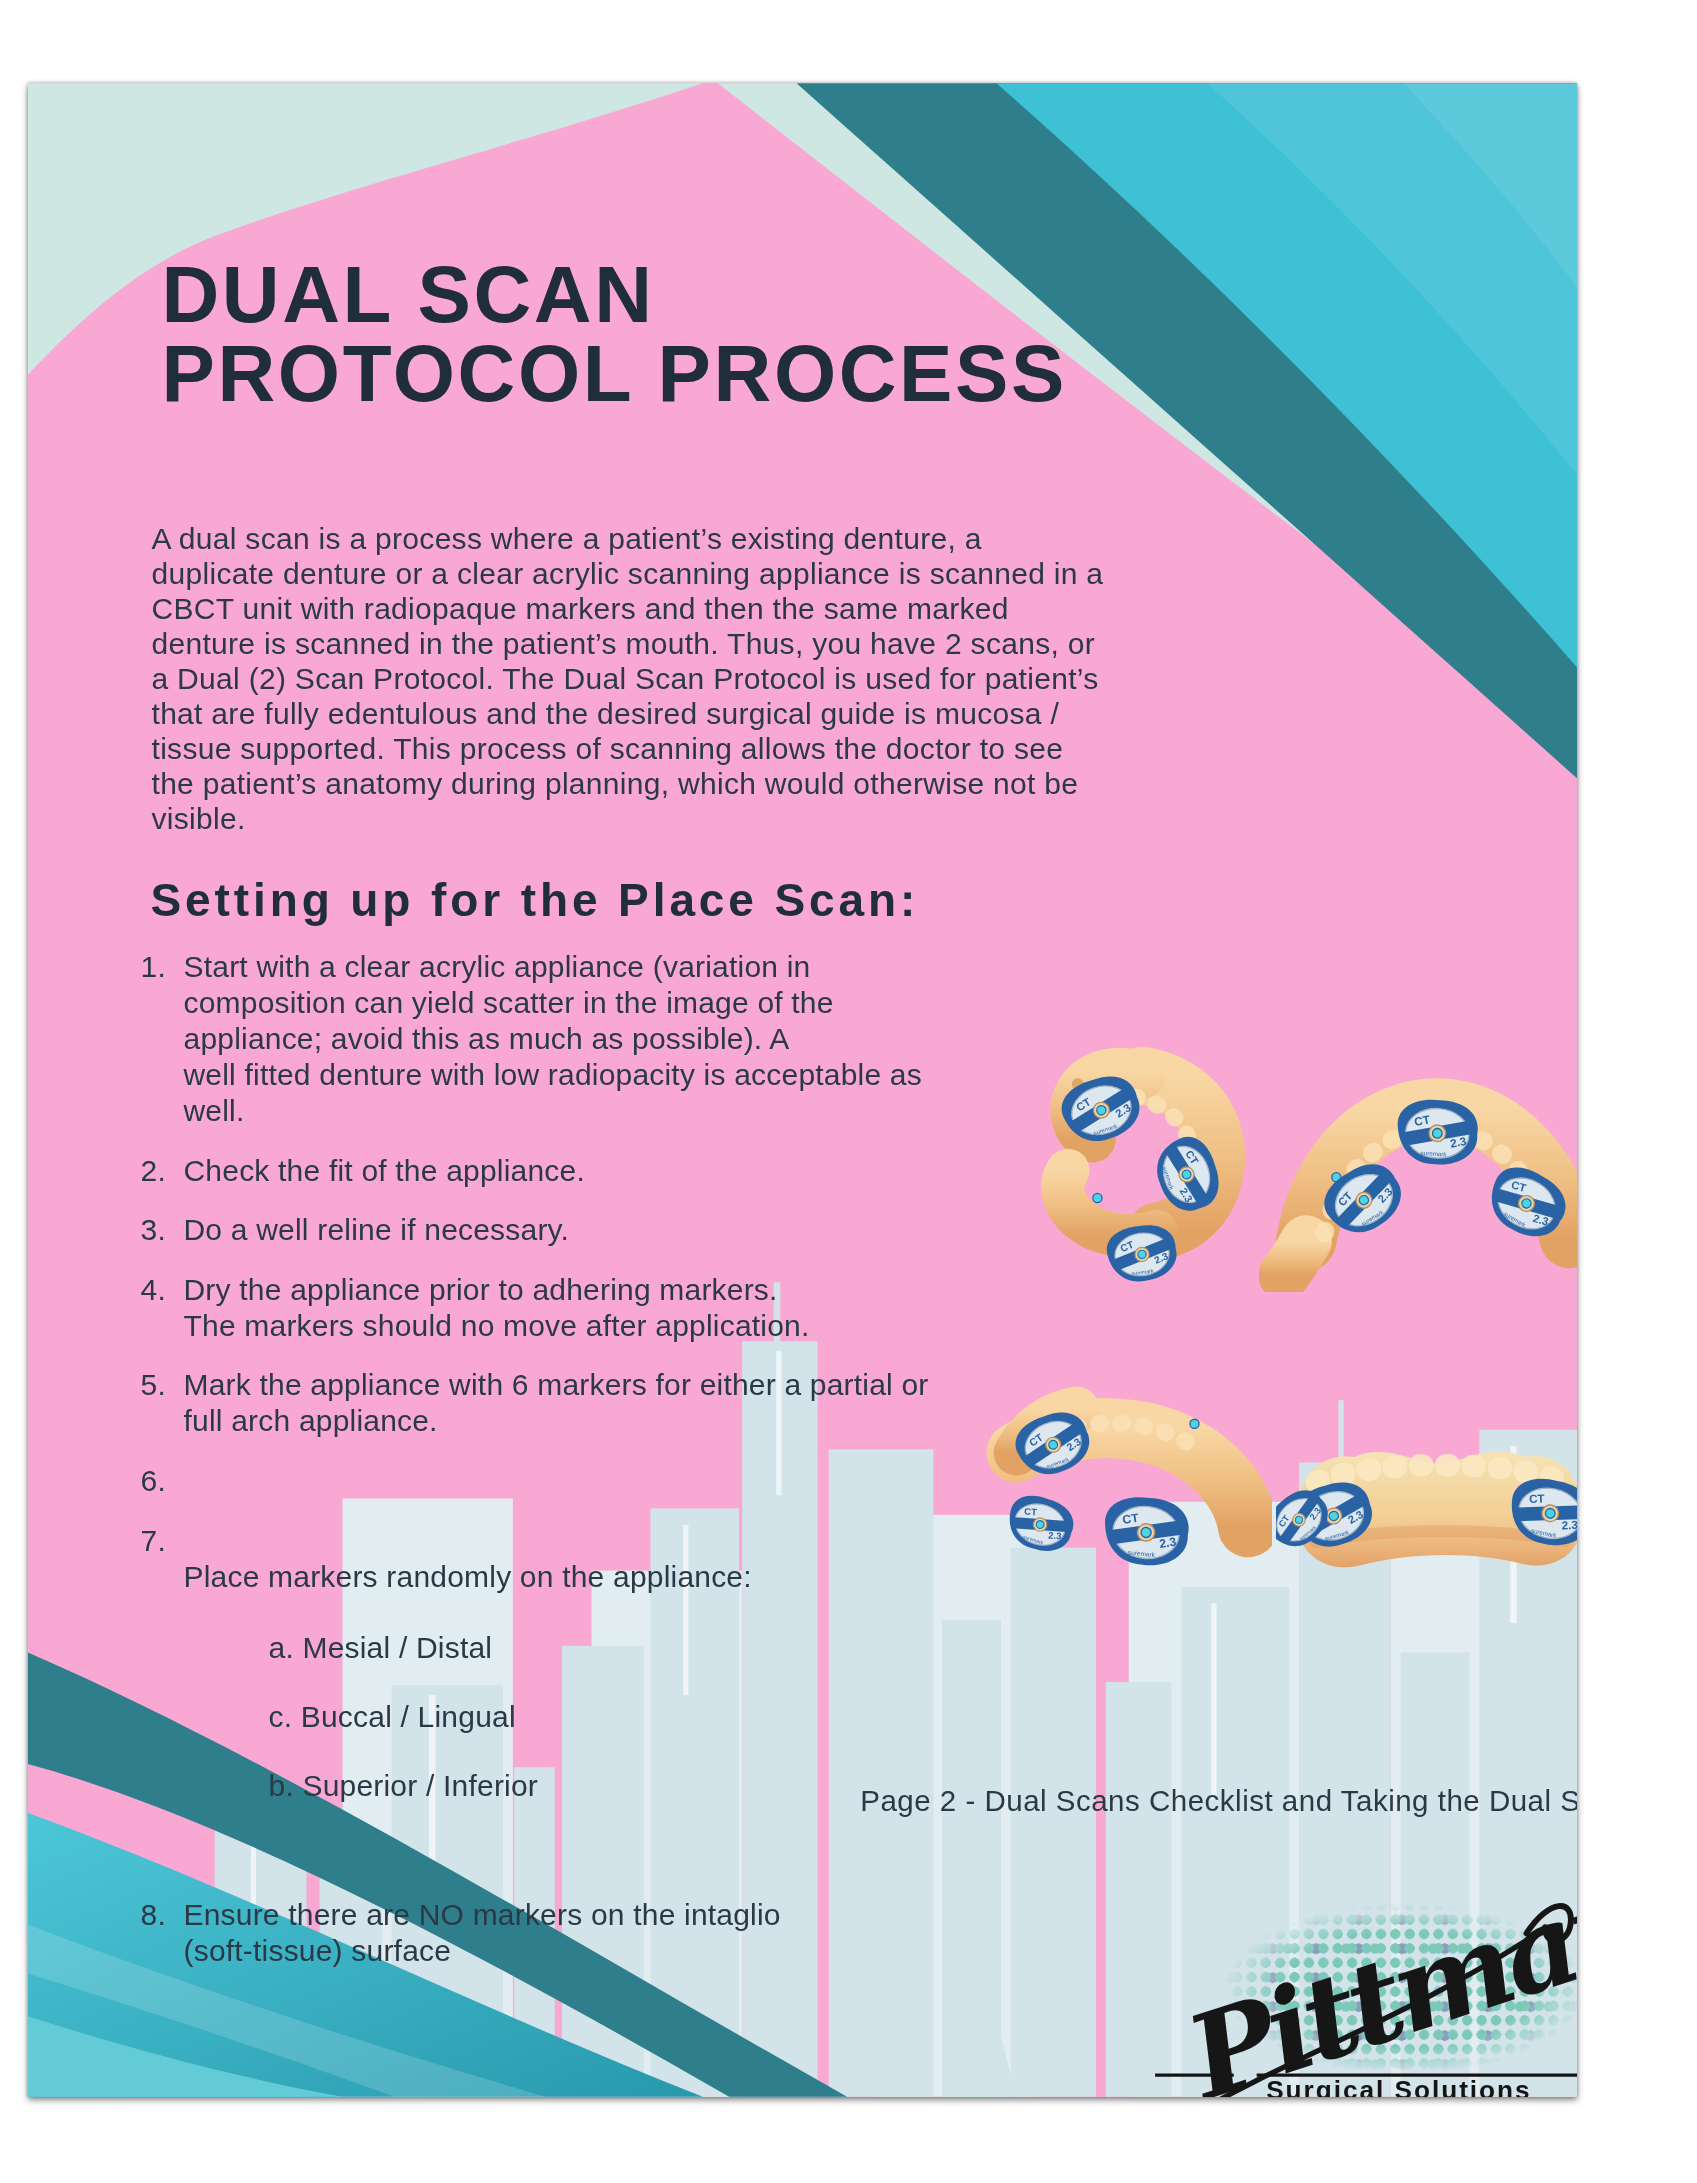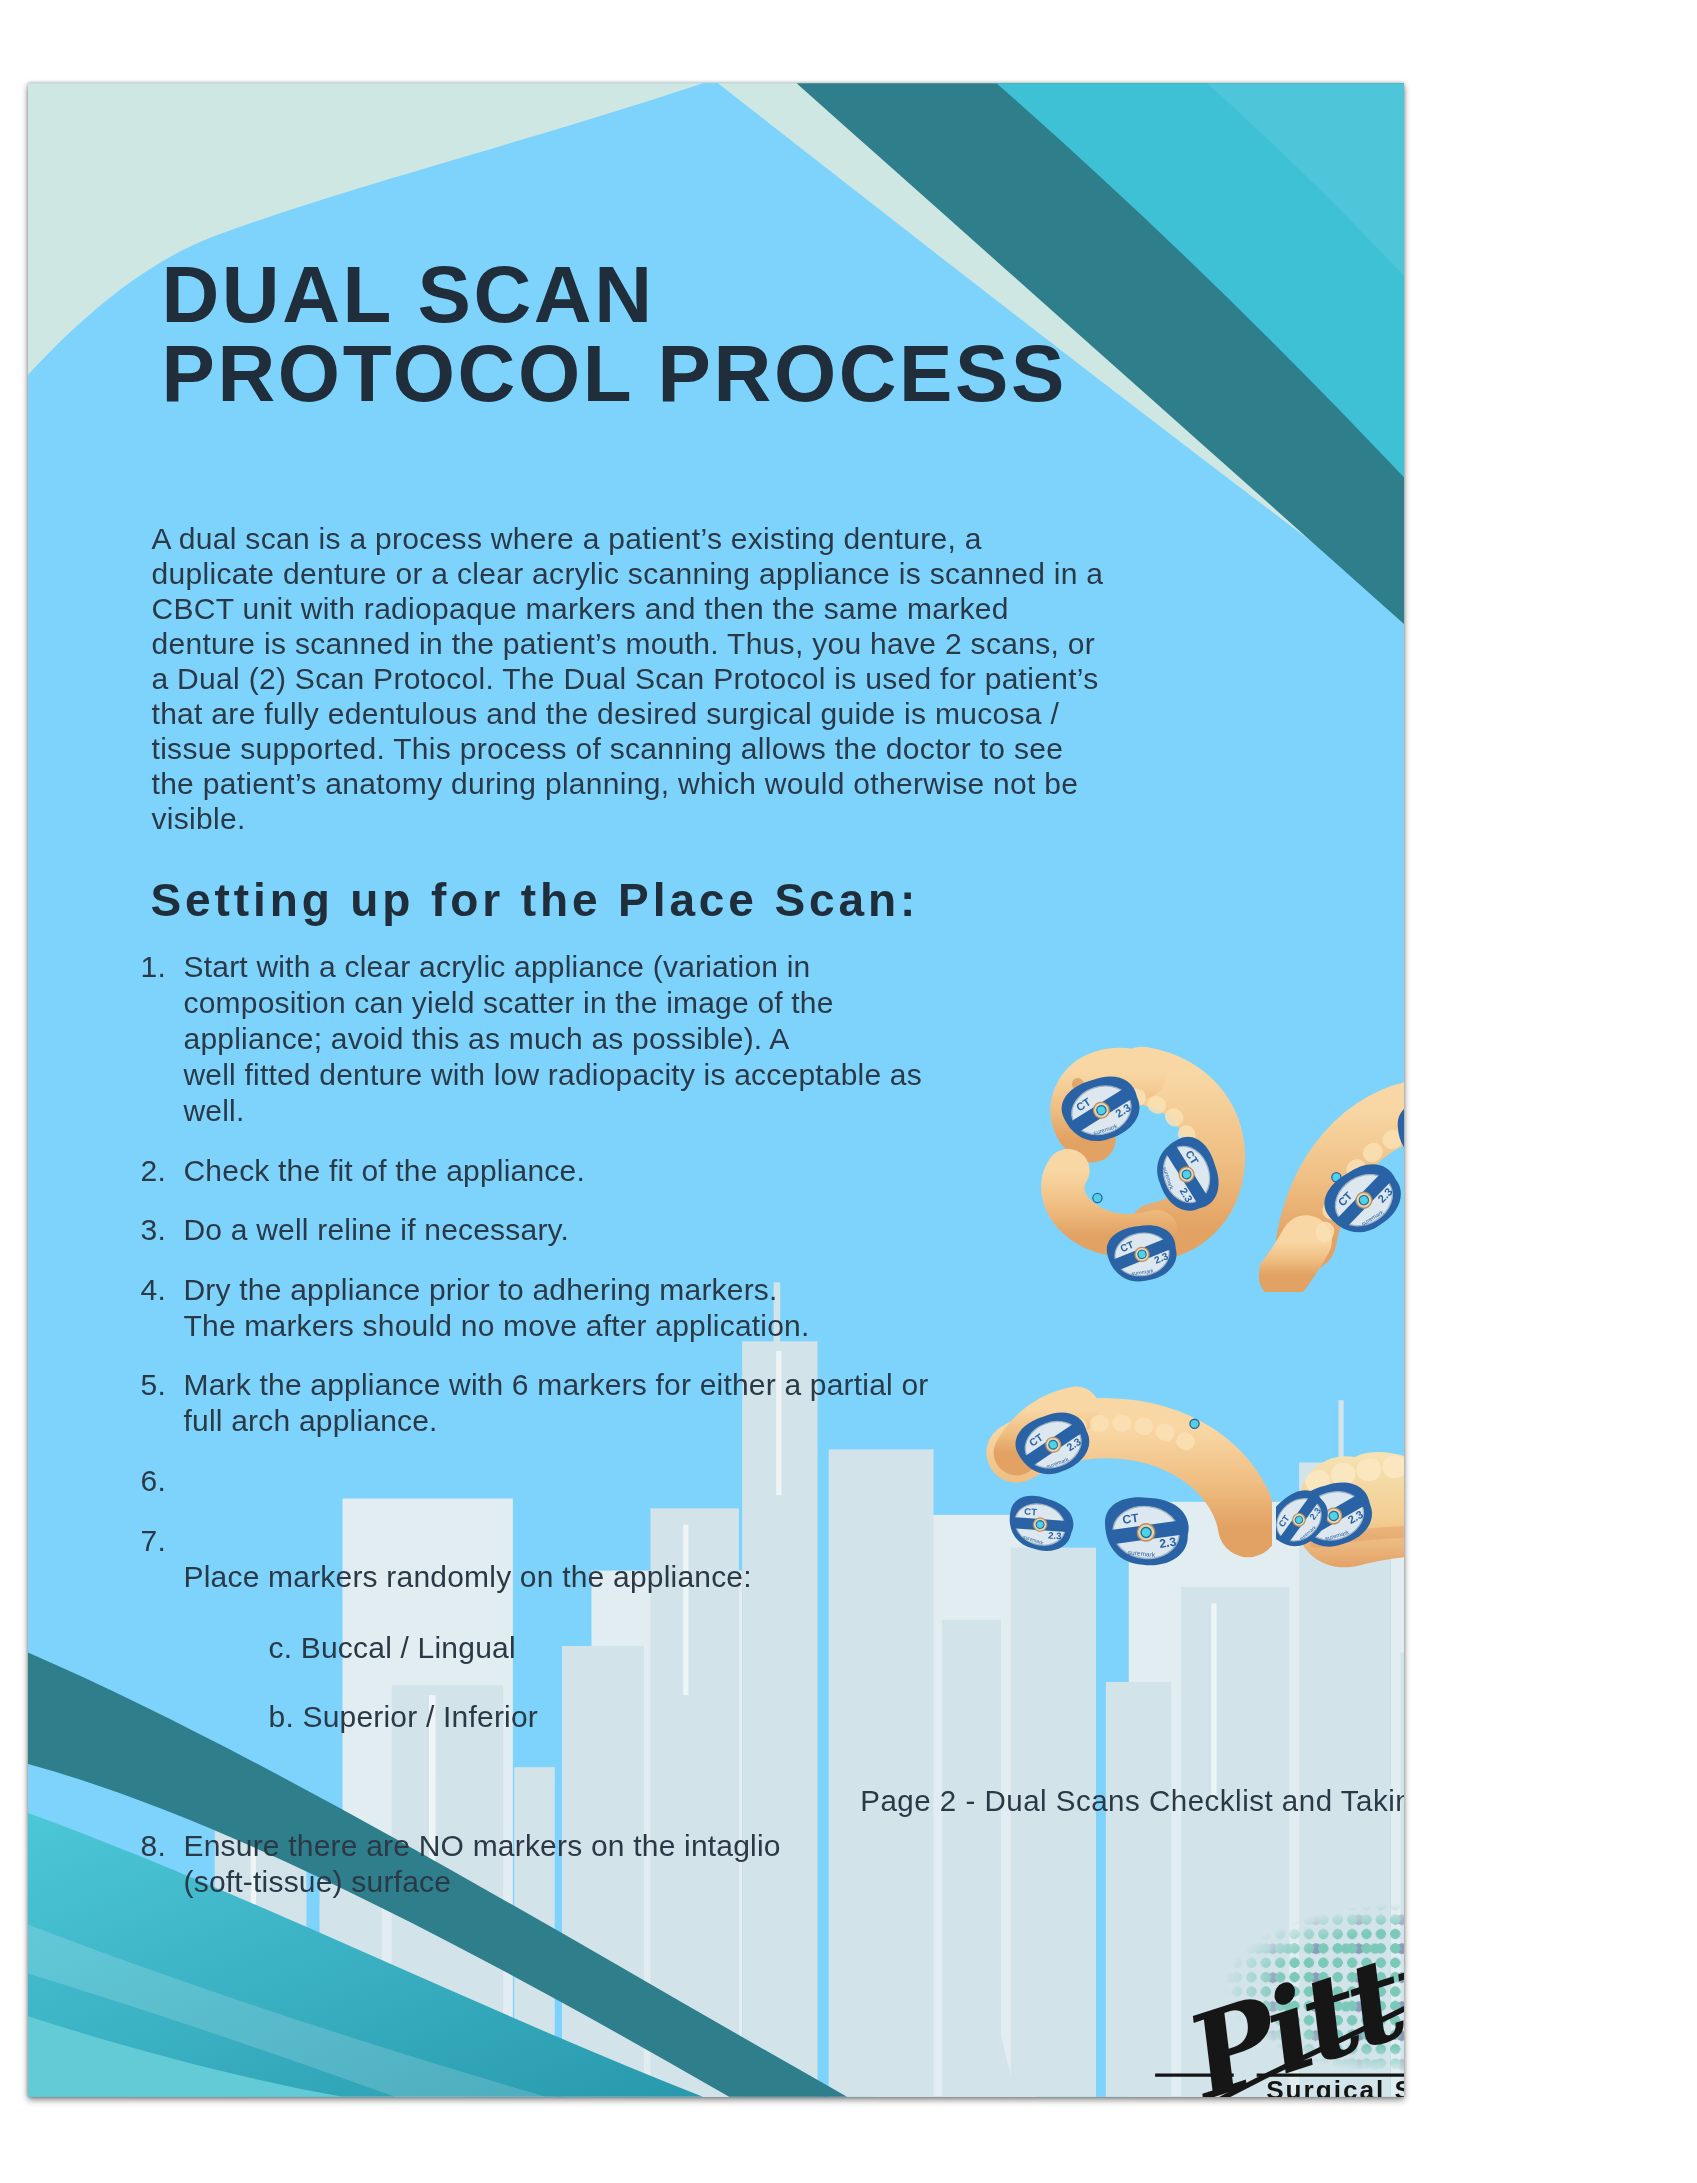--- a/index.html
+++ b/index.html
@@ -1,21 +1,21 @@
 <!DOCTYPE html>
 <html style="font-size:10.5px"><head>
 <meta charset="utf-8">
 <style>
   html,body{margin:0;padding:0;}
   body{
     width:1697px;height:2183px;position:relative;background:#ffffff;
     font-family:"Liberation Sans",sans-serif;color:#26323f;overflow:hidden;
   }
   .page{
-    position:absolute;left:27.5px;top:83px;width:1376px;height:2014px;background:#7dd3fc;
+    position:absolute;left:27.5px;top:83px;width:1549px;height:2014px;background:#f9a8d4;
     box-shadow:0 2.6px 6.6px rgba(0,0,0,.45),0 0 3.3px rgba(0,0,0,.28);
     overflow:hidden;
   }
   svg.layer{position:absolute;left:0;top:0;width:1602px;height:2014px;display:block;}
   
   .doc-title{
     position:absolute;left:134px;top:172px;
     font-size:80px;line-height:79px;font-weight:800;letter-spacing:2.6px;
     color:#202e3c;white-space:pre-line;
   }
@@ -198,20 +198,21 @@
 full arch appliance.</span>
     </div>
     <div class="step">
       <span class="num">6.</span>
     </div>
     <div class="step">
       <span class="num">7.</span>
       <span class="txt">
         <span>Place markers randomly on the appliance:</span>
         <span class="substeps">
+          <span class="substep" style="display:block">a. Mesial / Distal</span>
           <span class="substep" style="display:block">c. Buccal / Lingual</span>
           <span class="substep" style="display:block">b. Superior / Inferior</span>
         </span>
       </span>
     </div>
     <div class="step">
       <span class="num">8.</span>
       <span class="txt">Ensure there are NO markers on the intaglio
 (soft-tissue) surface</span>
     </div>

